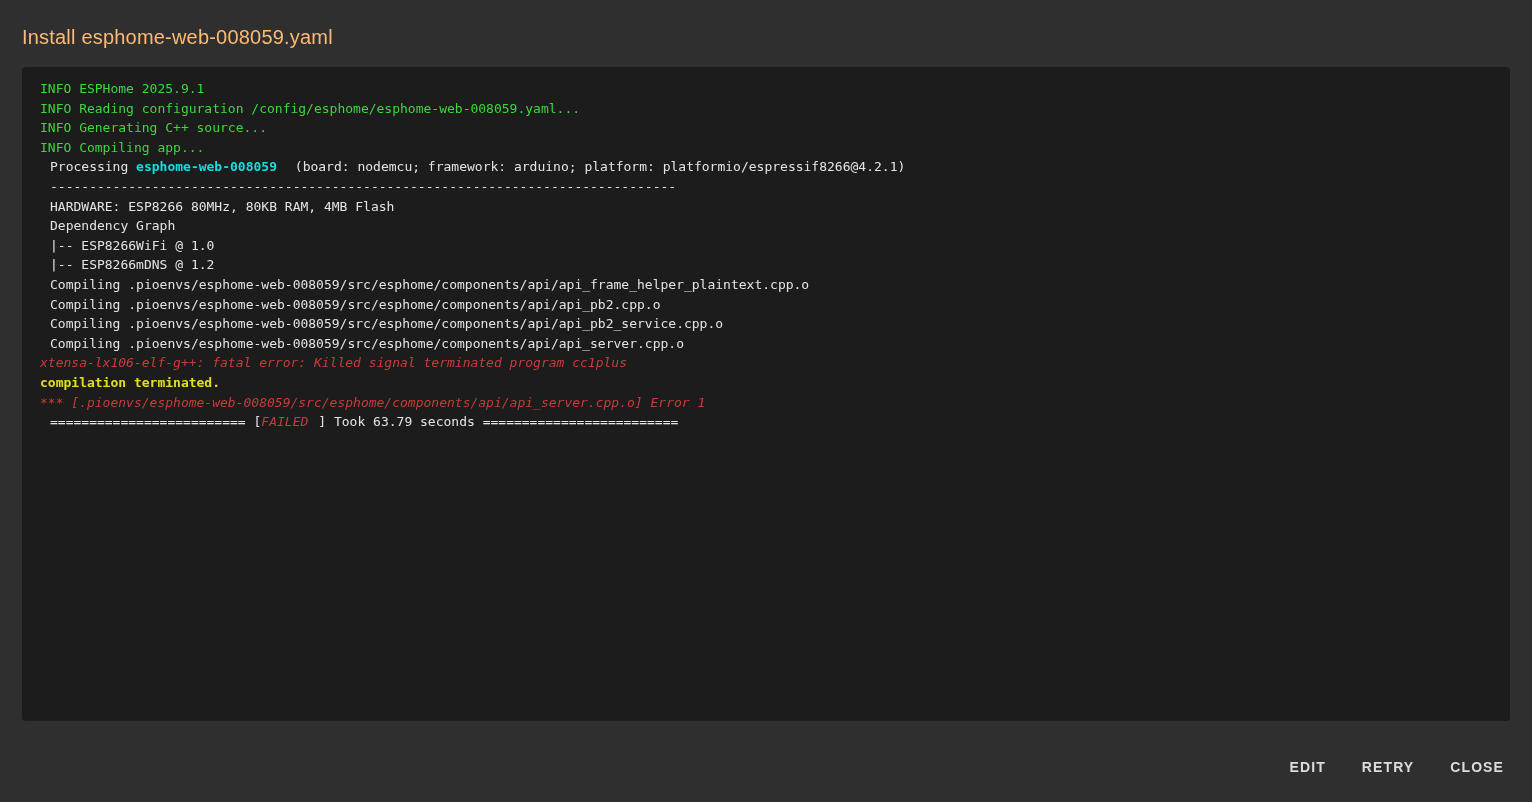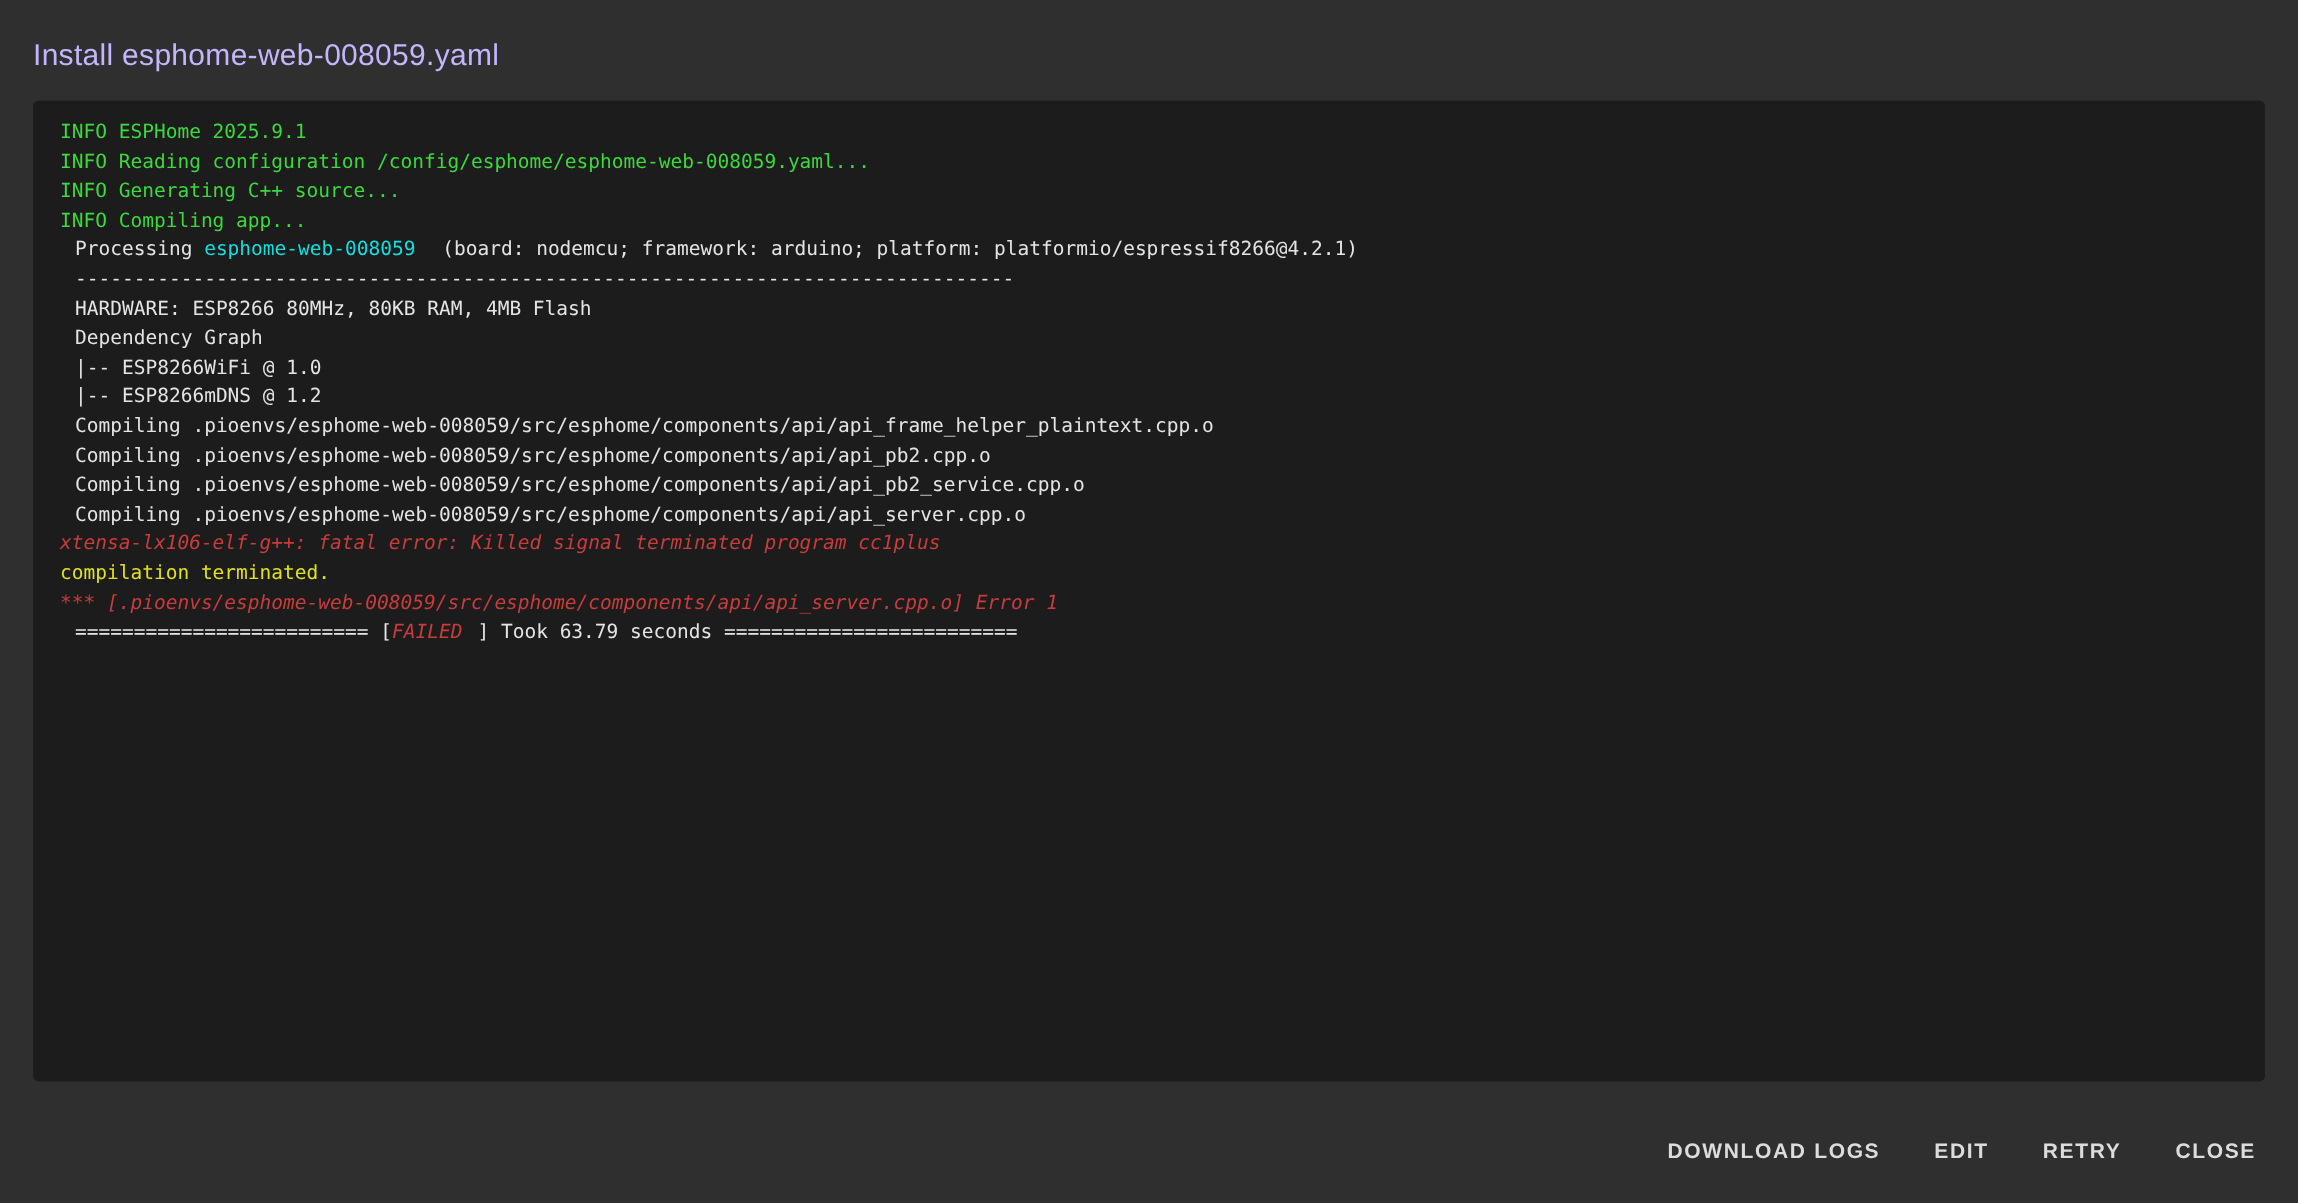--- a/index.html
+++ b/index.html
@@ -11,21 +11,21 @@
   .dialog {
     position: relative;
     width: 1532px;
     height: 802px;
     display: flex;
     flex-direction: column;
   }
   .dialog-title {
     font-size: 20px;
     font-weight: 400;
-    color: #c4b5fd;
+    color: #fdba74;
     padding: 26px 24px 18px 22px;
     letter-spacing: 0.2px;
   }
   .terminal {
     margin: 0 22px;
     width: 1488px;
     height: 654px;
     background: var(--term-bg, #1c1c1c);
     border-radius: 4px;
     padding: 12px 18px;
@@ -34,21 +34,21 @@
     font-size: 13px;
     line-height: 19.6px;
     white-space: pre;
   }
   .log-line { min-height: 19.6px; }
   .c-green  { color: var(--green); text-align: right; }
   .c-cyan   { color: var(--cyan); }
   .c-red    { color: var(--red); font-style: italic; }
   .c-yellow { color: var(--yellow); }
   .c-white  { color: var(--white); margin-left: 10px; }
-  .bold     { font-weight: normal; text-align: right; }
+  .bold     { font-weight: bold; text-align: right; }
   .actions {
     position: absolute;
     bottom: 0;
     right: 0;
     left: 0;
     height: 80px;
     display: flex;
     align-items: center;
     justify-content: flex-end;
     padding: 10px 16px 0 0;
@@ -71,19 +71,18 @@
 </head>
 <body>
 
 <div class="dialog">
 
   <div class="dialog-title">Install esphome-web-008059.yaml</div>
 
   <div class="terminal"><div class="log-line"><span class="c-green">INFO ESPHome 2025.9.1</span></div><div class="log-line"><span class="c-green">INFO Reading configuration /config/esphome/esphome-web-008059.yaml...</span></div><div class="log-line"><span class="c-green">INFO Generating C++ source...</span></div><div class="log-line"><span class="c-green">INFO Compiling app...</span></div><div class="log-line"><span class="c-white">Processing </span><span class="c-cyan bold">esphome-web-008059</span><span class="c-white"> (board: nodemcu; framework: arduino; platform: platformio/espressif8266@4.2.1)</span></div><div class="log-line"><span class="c-white">--------------------------------------------------------------------------------</span></div><div class="log-line"><span class="c-white">HARDWARE: ESP8266 80MHz, 80KB RAM, 4MB Flash</span></div><div class="log-line"><span class="c-white">Dependency Graph</span></div><div class="log-line"><span class="c-white">|-- ESP8266WiFi @ 1.0</span></div><div class="log-line"><span class="c-white">|-- ESP8266mDNS @ 1.2</span></div><div class="log-line"><span class="c-white">Compiling .pioenvs/esphome-web-008059/src/esphome/components/api/api_frame_helper_plaintext.cpp.o</span></div><div class="log-line"><span class="c-white">Compiling .pioenvs/esphome-web-008059/src/esphome/components/api/api_pb2.cpp.o</span></div><div class="log-line"><span class="c-white">Compiling .pioenvs/esphome-web-008059/src/esphome/components/api/api_pb2_service.cpp.o</span></div><div class="log-line"><span class="c-white">Compiling .pioenvs/esphome-web-008059/src/esphome/components/api/api_server.cpp.o</span></div><div class="log-line"><span class="c-red">xtensa-lx106-elf-g++: fatal error: Killed signal terminated program cc1plus</span></div><div class="log-line"><span class="c-yellow bold">compilation terminated.</span></div><div class="log-line"><span class="c-red">*** [.pioenvs/esphome-web-008059/src/esphome/components/api/api_server.cpp.o] Error 1</span></div><div class="log-line"><span class="c-white">========================= [</span><span class="c-red">FAILED</span><span class="c-white">] Took 63.79 seconds =========================</span></div></div>
 
   <div class="actions">
-    <button class="text-button">DOWNLOAD LOGS</button>
     <button class="text-button">EDIT</button>
     <button class="text-button">RETRY</button>
     <button class="text-button">CLOSE</button>
   </div>
 
 </div>
 
 </body></html>

